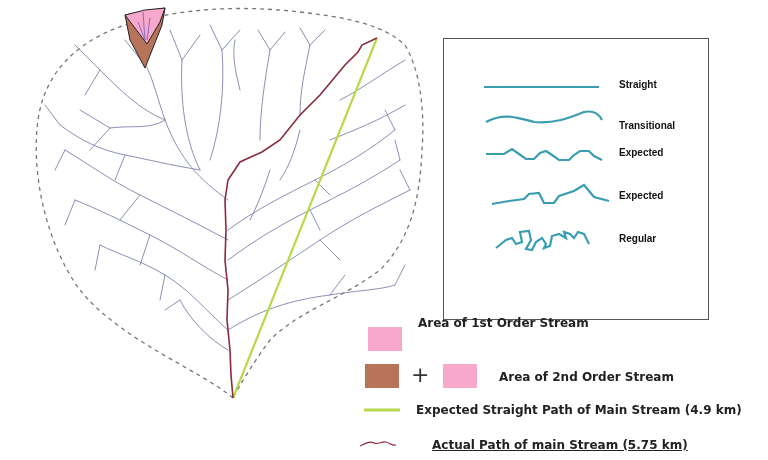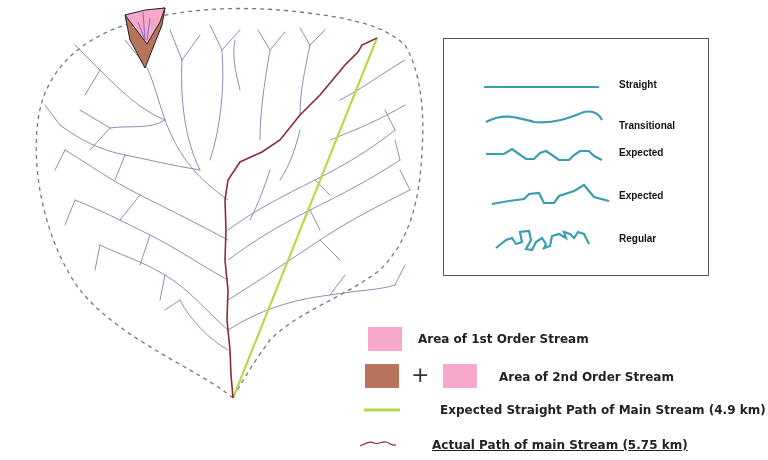--- a/index.html
+++ b/index.html
@@ -1,19 +1,19 @@
 <!DOCTYPE html>
 <html><head>
   <meta charset="utf-8">
   <style>
     html, body { margin: 0; padding: 0; background: #ffffff; }
     body { width: 768px; height: 460px; position: relative; overflow: hidden;
            font-family: "Liberation Sans", sans-serif; }
     #diagram { position: absolute; left: 0; top: 0; width: 768px; height: 460px; }
-    .legend-box { position: absolute; left: 443px; top: 38px; width: 266px; height: 238px;
+    .legend-box { position: absolute; left: 443px; top: 38px; width: 266px; height: 282px;
                   border: 1.5px solid #555; box-sizing: border-box; background: #fff; }
     .lg-label { position: absolute; left: 175px; font-size: 10px; font-weight: bold; color: #111;
                 font-family: "Liberation Sans", sans-serif; }
     .lg-curve { position: absolute; left: 30px; width: 140px; height: 30px; }
     .swatch { position: absolute; width: 34px; height: 24px; }
     .key-label { position: absolute; font-size: 12px; font-weight: bold; color: #222;
                  font-family: "DejaVu Sans", sans-serif; white-space: nowrap; }
     .plus { position: absolute; font-size: 22px; color: #333; font-family: "DejaVu Sans", sans-serif; line-height: 1; }
   </style>
 </head>
@@ -113,29 +113,29 @@
   <span class="lg-label" style="top:151px">Expected</span>
 
   <svg class="lg-curve" style="top:185px" viewBox="0 0 140 30">
     <path d="M22,24 L32,16 L38,14 L42,20 L48,18 L46,8 L55,7 L57,16 L52,25 L58,26 L62,18 L68,14 L72,20 L70,24 L76,22 L78,12 L85,10 L92,14 L90,8 L96,10 L100,14 L104,8 L110,10 L115,20" fill="none" stroke="#3a9eb0" stroke-width="2.2"></path>
   </svg>
   <span class="lg-label" style="top:194px">Regular</span>
 </div>
 
 <div>
   <div class="swatch" style="left:368px;top:327px;background:#f7a8cc;"></div>
-  <span class="key-label" style="left:418px;top:332px;text-align:right;">Area of 1st Order Stream</span>
+  <span class="key-label" style="left:418px;top:316px;text-align:right;">Area of 1st Order Stream</span>
 
   <div class="swatch" style="left:365px;top:364px;background:#b8745a;"></div>
   <span class="plus" style="left:411px;top:364px;">+</span>
   <div class="swatch" style="left:443px;top:364px;background:#f7a8cc;"></div>
   <span class="key-label" style="left:499px;top:370px;text-align:right;">Area of 2nd Order Stream</span>
 
   <svg style="position:absolute;left:362px;top:405px;width:40px;height:10px;">
     <line x1="2" y1="5" x2="38" y2="5" stroke="#b7d94a" stroke-width="3"></line>
   </svg>
-  <span class="key-label" style="left:440px;top:403px;">Expected Straight Path of Main Stream (4.9 km)</span>
+  <span class="key-label" style="left:416px;top:403px;">Expected Straight Path of Main Stream (4.9 km)</span>
 
   <svg style="position:absolute;left:358px;top:437px;width:42px;height:12px;">
     <path d="M2,9 C8,6 12,4 16,6 C20,8 24,4 28,5 C32,6 34,9 38,8" fill="none" stroke="#8a2a3c" stroke-width="1.2"></path>
   </svg>
   <span class="key-label" style="left:432px;top:438px;text-decoration:underline;">Actual Path of main Stream (5.75 km)</span>
 </div>
 
 </body></html>

